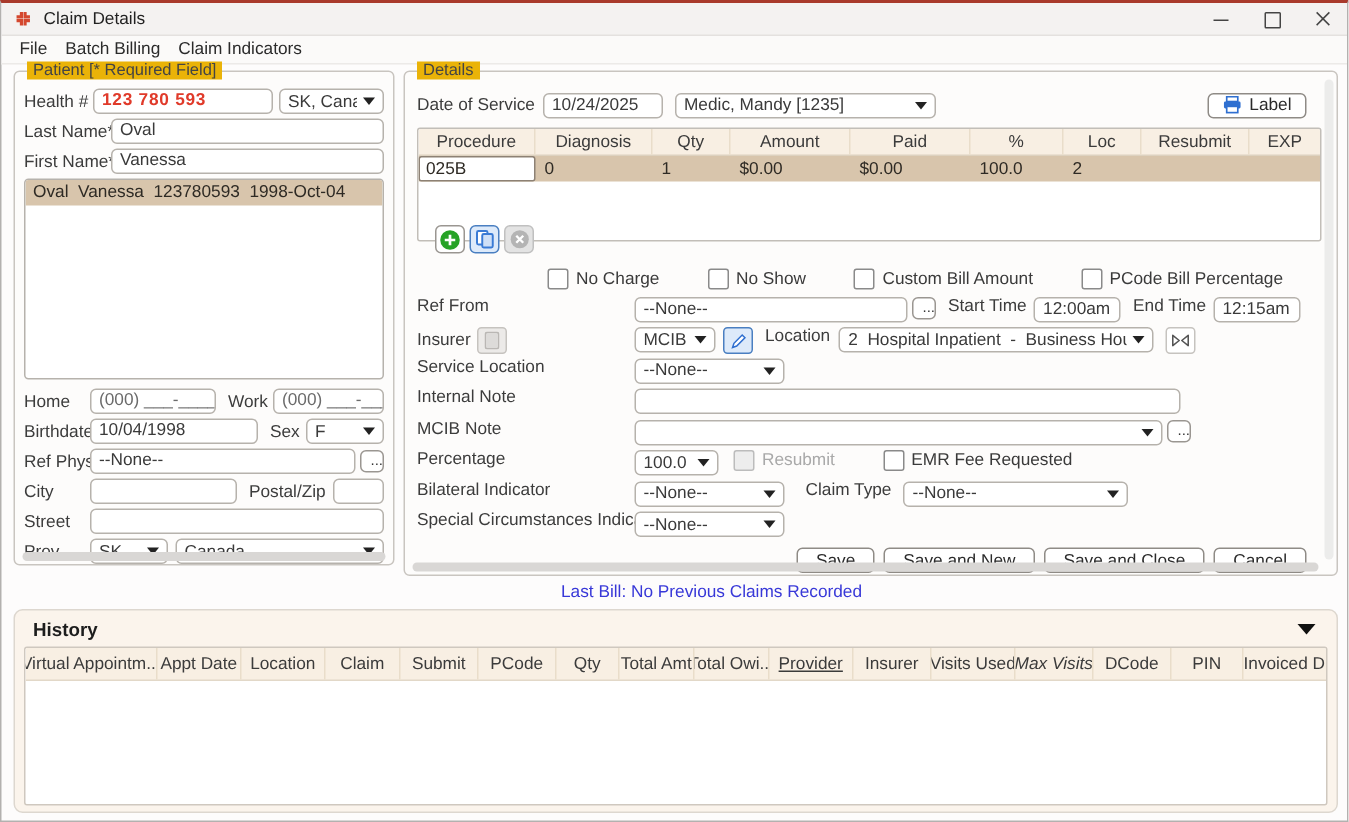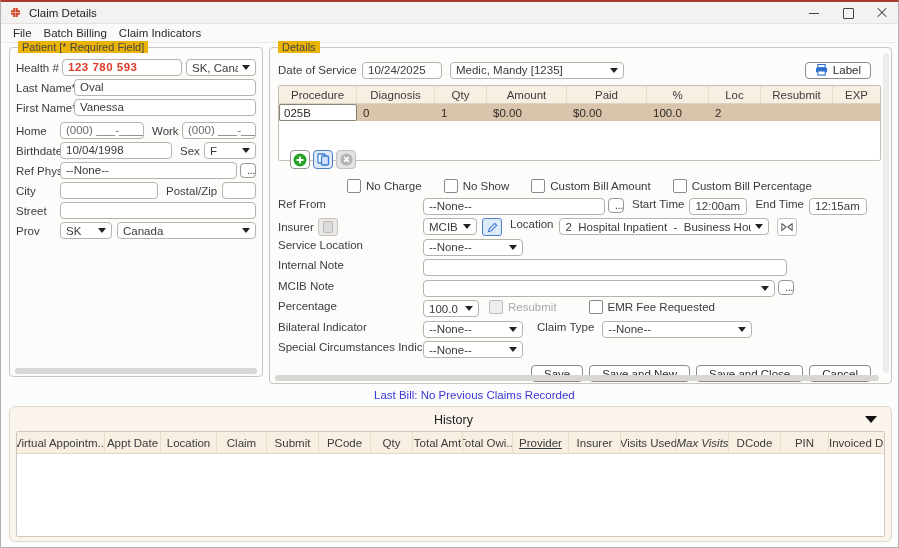--- a/index.html
+++ b/index.html
@@ -45,36 +45,36 @@
   .dgr .dgc{display:flex;align-items:center;padding-left:6px;box-sizing:border-box;color:#2e2a24;overflow:hidden;}
   .dgr .dgc:first-child{background:#fff;border:1px solid #8d8174;border-radius:2px;margin:0;padding-left:4px;}
   .dgc:nth-child(1){width:78px;}.dgc:nth-child(2){width:78px;}.dgc:nth-child(3){width:52px;}
   .dgc:nth-child(4){width:80px;}.dgc:nth-child(5){width:80px;}.dgc:nth-child(6){width:62px;}
   .dgc:nth-child(7){width:52px;}.dgc:nth-child(8){width:72px;}.dgc:nth-child(9){flex:1;border-right:none;}
   .tools{display:flex;gap:3px;margin-top:-11px;margin-left:12px;height:20px;position:relative;}
   .tbtn{width:20px;height:19px;border:1px solid #9a9691;border-radius:4px;background:#fff;display:flex;align-items:center;justify-content:center;padding:0;}
   .tbtn.copy{background:#ddeafa;border-color:#4a7fc1;}
   .tbtn.dis{background:#e3e3e3;border-color:#c0c0c0;}
   
-  .cbrow{display:flex;align-items:center;gap:22px;margin-top:8px;margin-left:69px;height:16px;}
+  .cbrow{display:flex;align-items:center;gap:32px;margin-top:8px;margin-left:87px;height:16px;}
   .cb{display:flex;align-items:center;gap:5px;}
   .cbbox{width:12px;height:12px;border:1px solid #8a8a8a;border-radius:2px;background:#fff;flex:0 0 auto;}
   .cbbox.dis{background:#ededed;border-color:#bcbcbc;}
   .dim{color:#a9a9a9;}
   .frow{display:flex;align-items:flex-start;height:17px;margin-top:3.5px;}
   .flbl{width:145px;flex:0 0 auto;color:#3c3c3c;white-space:nowrap;display:flex;align-items:center;gap:4px;}
   .icbtn{width:18px;height:16px;border:1px solid #c6c3bf;border-radius:3px;background:#eceae8;display:flex;align-items:center;justify-content:center;}
   .icbtn.blue{background:#ddeafa;border-color:#4a7fc1;}
   
   .btn{border:1px solid #8f8b86;border-radius:4px;background:#fff;height:17px;line-height:16px;padding:0 12px;color:#2b2b2b;font-size:11.5px;text-align:center;}
   .savebar{display:flex;justify-content:flex-end;gap:6px;margin-top:7px;}
   .lastbill{position:absolute;left:373px;top:387px;color:#3838d8;font-size:11.5px;}
   
   .history{left:8px;top:404px;width:883px;height:136px;background:#fbf4ec;border:1px solid #ddd7cf;border-radius:5px;box-sizing:border-box;padding:5px 6px;}
-  .htitle{font-weight:normal;font-size:12.5px;color:#1d1d1d;margin:1px 0 4px 6px;text-align:center;}
+  .htitle{font-weight:bold;font-size:12.5px;color:#1d1d1d;margin:1px 0 4px 6px;}
   .harrow{position:absolute;right:14px;top:9px;width:0;height:0;border-left:6px solid transparent;border-right:6px solid transparent;border-top:7px solid #111;}
   .hgrid{border:1px solid #cfc8bf;border-radius:2px;background:#fff;height:104px;overflow:hidden;}
   .hgh{display:flex;background:#f8efe3;border-bottom:1px solid #e2d8c8;height:21px;align-items:stretch;}
   .hcols{display:flex;flex:1;}
   .hgc{display:flex;align-items:center;justify-content:center;border-right:1px solid #e9ddca;color:#3b3b3b;box-sizing:border-box;overflow:hidden;white-space:nowrap;}
   .hgc:nth-child(1){width:88px;}.hgc:nth-child(2){width:56px;}.hgc:nth-child(3){width:56px;}
   .hgc:nth-child(4){width:50px;}.hgc:nth-child(5){width:52px;}.hgc:nth-child(6){width:52px;}
   .hgc:nth-child(7){width:42px;}.hgc:nth-child(8){width:50px;}.hgc:nth-child(9){width:50px;}
   .hgc:nth-child(10){width:56px;text-decoration:underline;}.hgc:nth-child(11){width:52px;}.hgc:nth-child(12){width:56px;}
   .hgc:nth-child(13){width:52px;font-style:italic;}.hgc:nth-child(14){width:52px;}.hgc:nth-child(15){width:48px;}
@@ -130,20 +130,25 @@
     </div>
     <div class="row">
       <span class="lbl" style="width:58px">Last Name*</span>
       <div class="inp" style="flex:1">Oval</div>
     </div>
     <div class="row">
       <span class="lbl" style="width:58px">First Name*</span>
       <div class="inp" style="flex:1">Vanessa</div>
     </div>
 
+    <div class="plist">
+      <div>
+          <div class="plist-item">Oval  Vanessa  123780593  1998-Oct-04</div>
+        </div>
+    </div>
 
     <div class="row" style="margin-top:6px">
       <span class="lbl" style="width:44px">Home</span>
       <div class="inp" style="width:72px;color:#6b6b6b">(000) ___-____</div>
       <span class="lbl" style="width:30px;margin-left:8px">Work</span>
       <div class="inp" style="flex:1;color:#6b6b6b">(000) ___-____</div>
     </div>
     <div class="row">
       <span class="lbl" style="width:44px">Birthdate</span>
       <div class="inp" style="width:100px">10/04/1998</div>
@@ -256,21 +261,21 @@
         <label class="cb">
         <span class="cbbox"></span>
         <span>No Show</span>
       </label>
         <label class="cb">
         <span class="cbbox"></span>
         <span>Custom Bill Amount</span>
       </label>
         <label class="cb">
         <span class="cbbox"></span>
-        <span>Custom Bill Percentage</span>
+        <span>PCode Bill Percentage</span>
       </label>
       </div>
 
     <div class="frow">
       <span class="flbl">Ref From</span>
       <div class="inp" style="width:170px">--None--</div>
       <button class="dotbtn">...</button>
       <span class="lbl" style="margin-left:8px">Start Time</span>
       <div class="inp" style="width:46px;margin-left:5px">12:00am</div>
       <span class="lbl" style="margin-left:8px">End Time</span>

